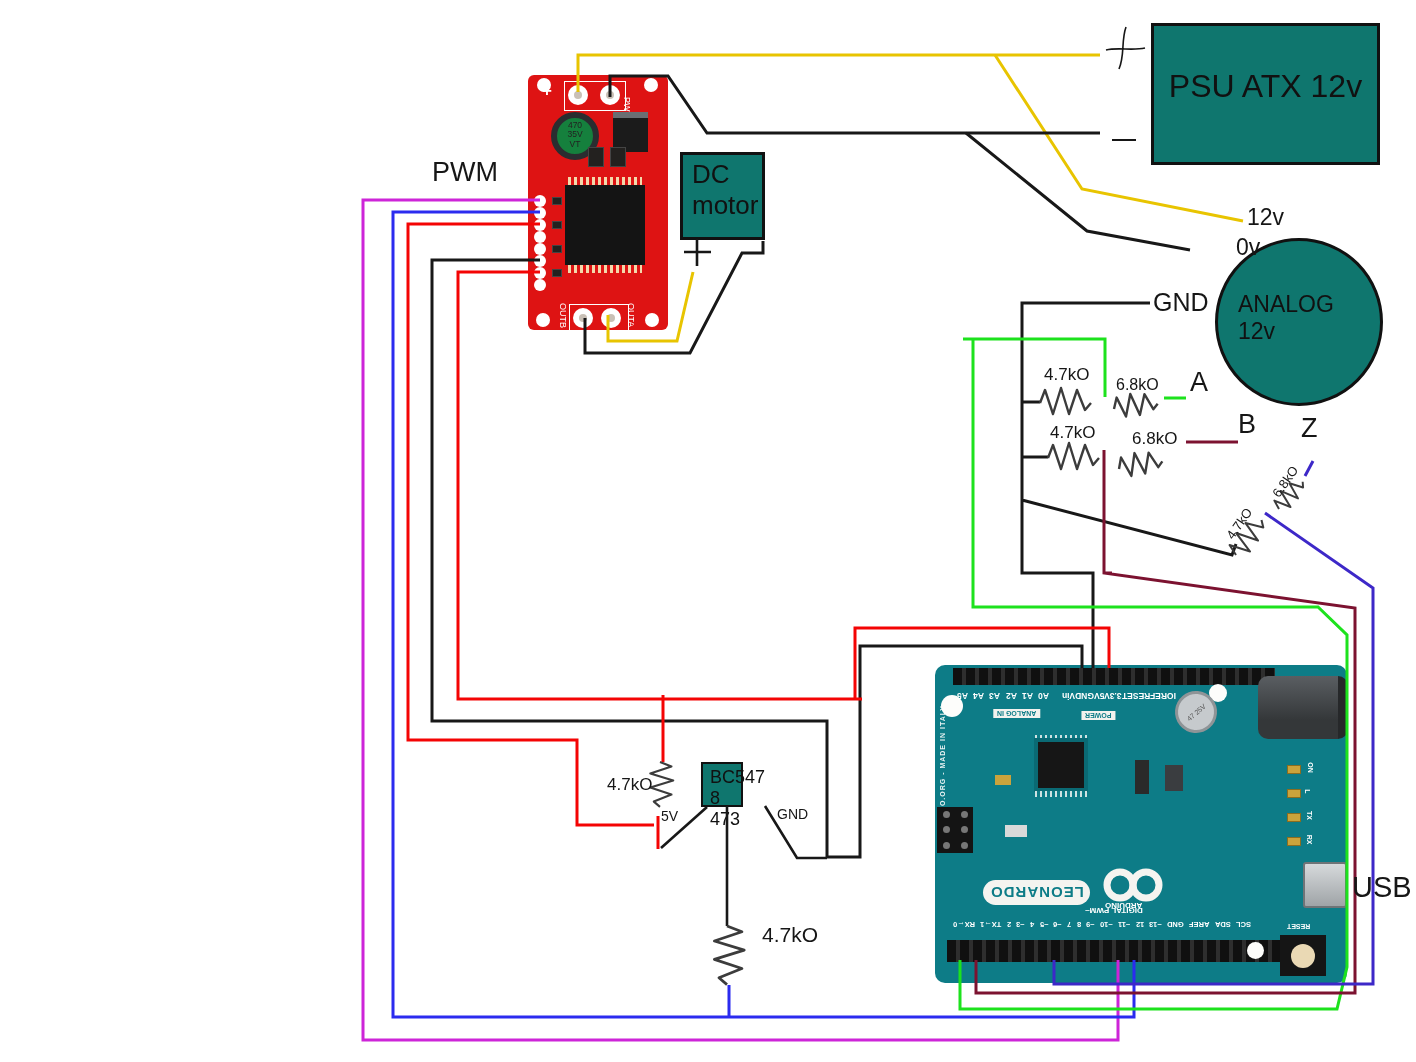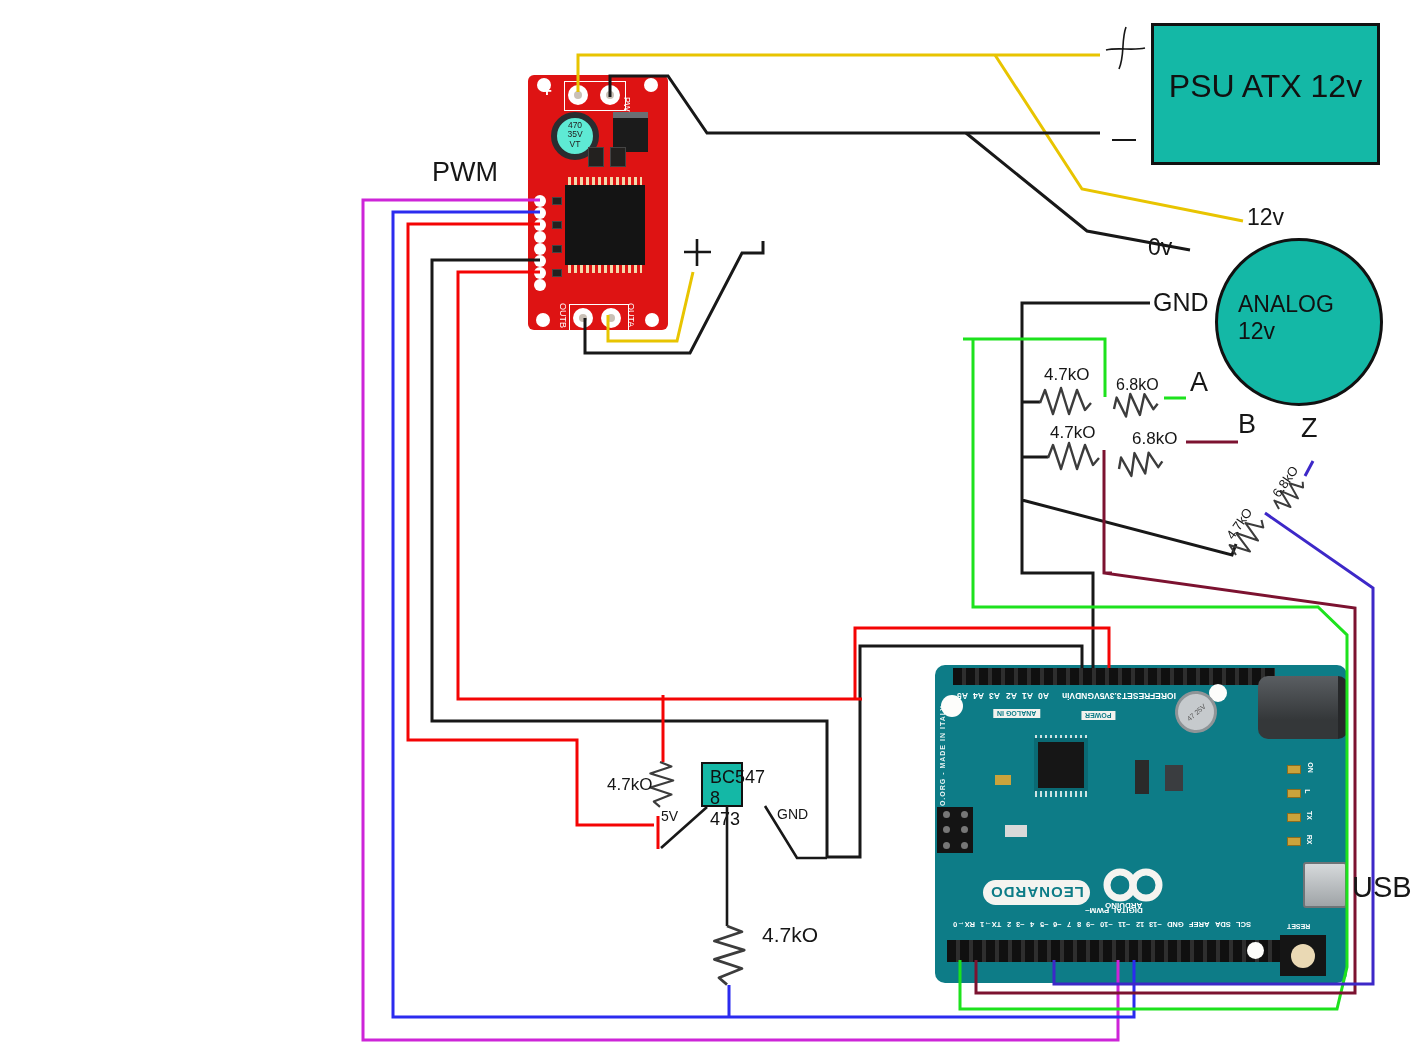--- a/index.html
+++ b/index.html
@@ -1,35 +1,35 @@
 <!DOCTYPE html>
 <html><head>
 <meta charset="utf-8">
 <style>
   html,body{margin:0;padding:0;background:#fff;}
   .canvas{position:relative;width:1416px;height:1062px;background:#fff;overflow:hidden;
           font-family:"Liberation Sans",sans-serif;color:#111;}
   .layer-svg{position:absolute;left:0;top:0;z-index:5;pointer-events:none;}
   .layer-svg path{fill:none;}
   .lbl{position:absolute;z-index:6;white-space:nowrap;line-height:1.04;color:#161616;}
-  .box{position:absolute;background:#14b8a6;border:3px solid #111;z-index:1;box-sizing:border-box;}
+  .box{position:absolute;background:#0f766e;border:3px solid #111;z-index:1;box-sizing:border-box;}
   
   .psu{left:1151px;top:23px;width:229px;height:142px;display:flex;align-items:center;justify-content:center;}
   .psu span{font-size:32px;transform:translateY(-8px);}
   .dcmotor{left:680px;top:152px;width:85px;height:88px;padding:4px 0 0 9px;font-size:26px;}
   .encoder{left:1215px;top:238px;width:168px;height:168px;border-radius:50%;border-width:3px;padding:50px 0 0 20px;font-size:23px;}
   .bc547{left:701px;top:762px;width:42px;height:45px;border-width:2px;font-size:18px;padding:3px 0 0 7px;}
   
   .pwmboard{position:absolute;left:528px;top:75px;width:140px;height:255px;background:#de1313;border-radius:6px;z-index:1;}
   .pwmboard .hole{position:absolute;width:14px;height:14px;border-radius:50%;background:#fff;}
   .pwmboard .pad{position:absolute;width:20px;height:20px;border-radius:50%;background:#fff;}
   .pwmboard .pad i{position:absolute;left:6px;top:6px;width:8px;height:8px;border-radius:50%;background:#c9c0b6;display:block;}
   .pwmboard .padframe{position:absolute;border:1.5px solid #fff;}
   .pwmboard .cap{position:absolute;left:23px;top:37px;width:48px;height:48px;border-radius:50%;
-     background:#5eead4;border:6px solid #2a2d30;box-sizing:border-box;color:#222;font-size:8.5px;
+     background:#15803d;border:6px solid #2a2d30;box-sizing:border-box;color:#222;font-size:8.5px;
      text-align:center;line-height:1.1;padding-top:3px;}
   .pwmboard .mosfet{position:absolute;left:85px;top:37px;width:35px;height:40px;background:#1b1b1b;border-top:6px solid #6a6f73;box-sizing:border-box;}
   .pwmboard .smd{position:absolute;background:#23211f;border:1px solid #444;}
   .pwmboard .ic{position:absolute;left:37px;top:110px;width:80px;height:80px;background:#141414;}
   .pwmboard .legs{position:absolute;left:40px;height:8px;width:74px;background:repeating-linear-gradient(90deg,#f3d9ac 0 3px,#de1313 3px 6px);}
   .pwmboard .lpad{position:absolute;left:6px;width:12px;height:12px;border-radius:50%;background:#fff;}
   .pwmboard .vtext{position:absolute;color:#fff;font-size:9px;transform:rotate(90deg);transform-origin:left top;}
   .pwmboard .plus{position:absolute;left:14px;top:6px;color:#fff;font-size:17px;font-weight:bold;}
   
   .arduino{position:absolute;left:935px;top:665px;width:412px;height:318px;background:#0d7c87;border-radius:10px;z-index:1;}
@@ -198,20 +198,24 @@
     <div class="ledlbl" style="left:370px;top:171px">RX</div>
     <div class="smd" style="position:absolute;left:60px;top:110px;width:16px;height:10px;background:#caa33c"></div>
     <div class="smd" style="position:absolute;left:70px;top:160px;width:22px;height:12px;background:#d9d9d9"></div>
     <div class="smd" style="position:absolute;left:200px;top:95px;width:14px;height:34px;background:#2a2a2a"></div>
     <div class="smd" style="position:absolute;left:230px;top:100px;width:18px;height:26px;background:#3a3d40"></div>
   </div>
 
   <div class="box psu">
       <span>PSU ATX 12v</span>
     </div>
+  <div class="box dcmotor">
+    <div>DC</div>
+    <div>motor</div>
+  </div>
   <div class="box encoder">
     <div>ANALOG</div>
     <div>12v</div>
   </div>
   <div class="box bc547">
     <div>BC547</div>
     <div>8 473</div>
   </div>
 
   <svg class="layer-svg" width="1416" height="1062">
@@ -250,21 +254,21 @@
     <path stroke-width="2.4" stroke-linejoin="round" transform="translate(1114,409) rotate(-7)" d="M0 0 l4 -11 7 20 7 -22 7 22 7 -20 7 16 5 -5" stroke="#3c3c3c"></path>
     <path stroke-width="2.4" stroke-linejoin="round" transform="translate(1119,469) rotate(-10)" d="M0 0 l4 -11 7 20 7 -22 7 22 7 -20 7 16 5 -5" stroke="#3c3c3c"></path>
     <path stroke-width="2.4" stroke-linejoin="round" transform="translate(1236,555) rotate(-54) scale(0.85)" d="M0 0 l5 -13 8 24 8 -26 8 26 8 -24 8 20 6 -7" stroke="#3c3c3c"></path>
     <path stroke-width="2.4" stroke-linejoin="round" transform="translate(1279,509) rotate(-49) scale(0.82)" d="M0 0 l4 -11 7 20 7 -22 7 22 7 -20 7 16 5 -5" stroke="#3c3c3c"></path>
     <path stroke-width="2.4" stroke-linejoin="round" transform="translate(727,926) rotate(90) scale(1.15)" d="M0 0 l5 -13 8 24 8 -26 8 26 8 -24 8 20 6 -7" stroke="#3c3c3c"></path>
     <path stroke-width="2.4" stroke-linejoin="round" transform="translate(660,762) rotate(90) scale(0.88)" d="M0 0 l5 -13 8 24 8 -26 8 26 8 -24 8 20 6 -7" stroke="#3c3c3c"></path>
   </svg>
 
   <div class="lbl" style="left:432px;top:158px;font-size:27px">PWM</div>
   <div class="lbl" style="left:1247px;top:206px;font-size:23px">12v</div>
-  <div class="lbl" style="left:1148px;top:236px;font-size:23px">0v</div>
+  <div class="lbl" style="left:1236px;top:236px;font-size:23px">0v</div>
   <div class="lbl" style="left:1153px;top:289px;font-size:25px">GND</div>
   <div class="lbl" style="left:1190px;top:368px;font-size:27px">A</div>
   <div class="lbl" style="left:1238px;top:410px;font-size:27px">B</div>
   <div class="lbl" style="left:1301px;top:414px;font-size:27px">Z</div>
   <div class="lbl" style="left:1352px;top:872px;font-size:29px">USB</div>
   <div class="lbl" style="left:1044px;top:366px;font-size:17px">4.7kO</div>
   <div class="lbl" style="left:1116px;top:377px;font-size:16px">6.8kO</div>
   <div class="lbl" style="left:1050px;top:424px;font-size:17px">4.7kO</div>
   <div class="lbl" style="left:1132px;top:430px;font-size:17px">6.8kO</div>
   <div class="lbl rot" style="left:1224px;top:534px;font-size:13px;transform:rotate(-55deg)">4.7kO</div>

